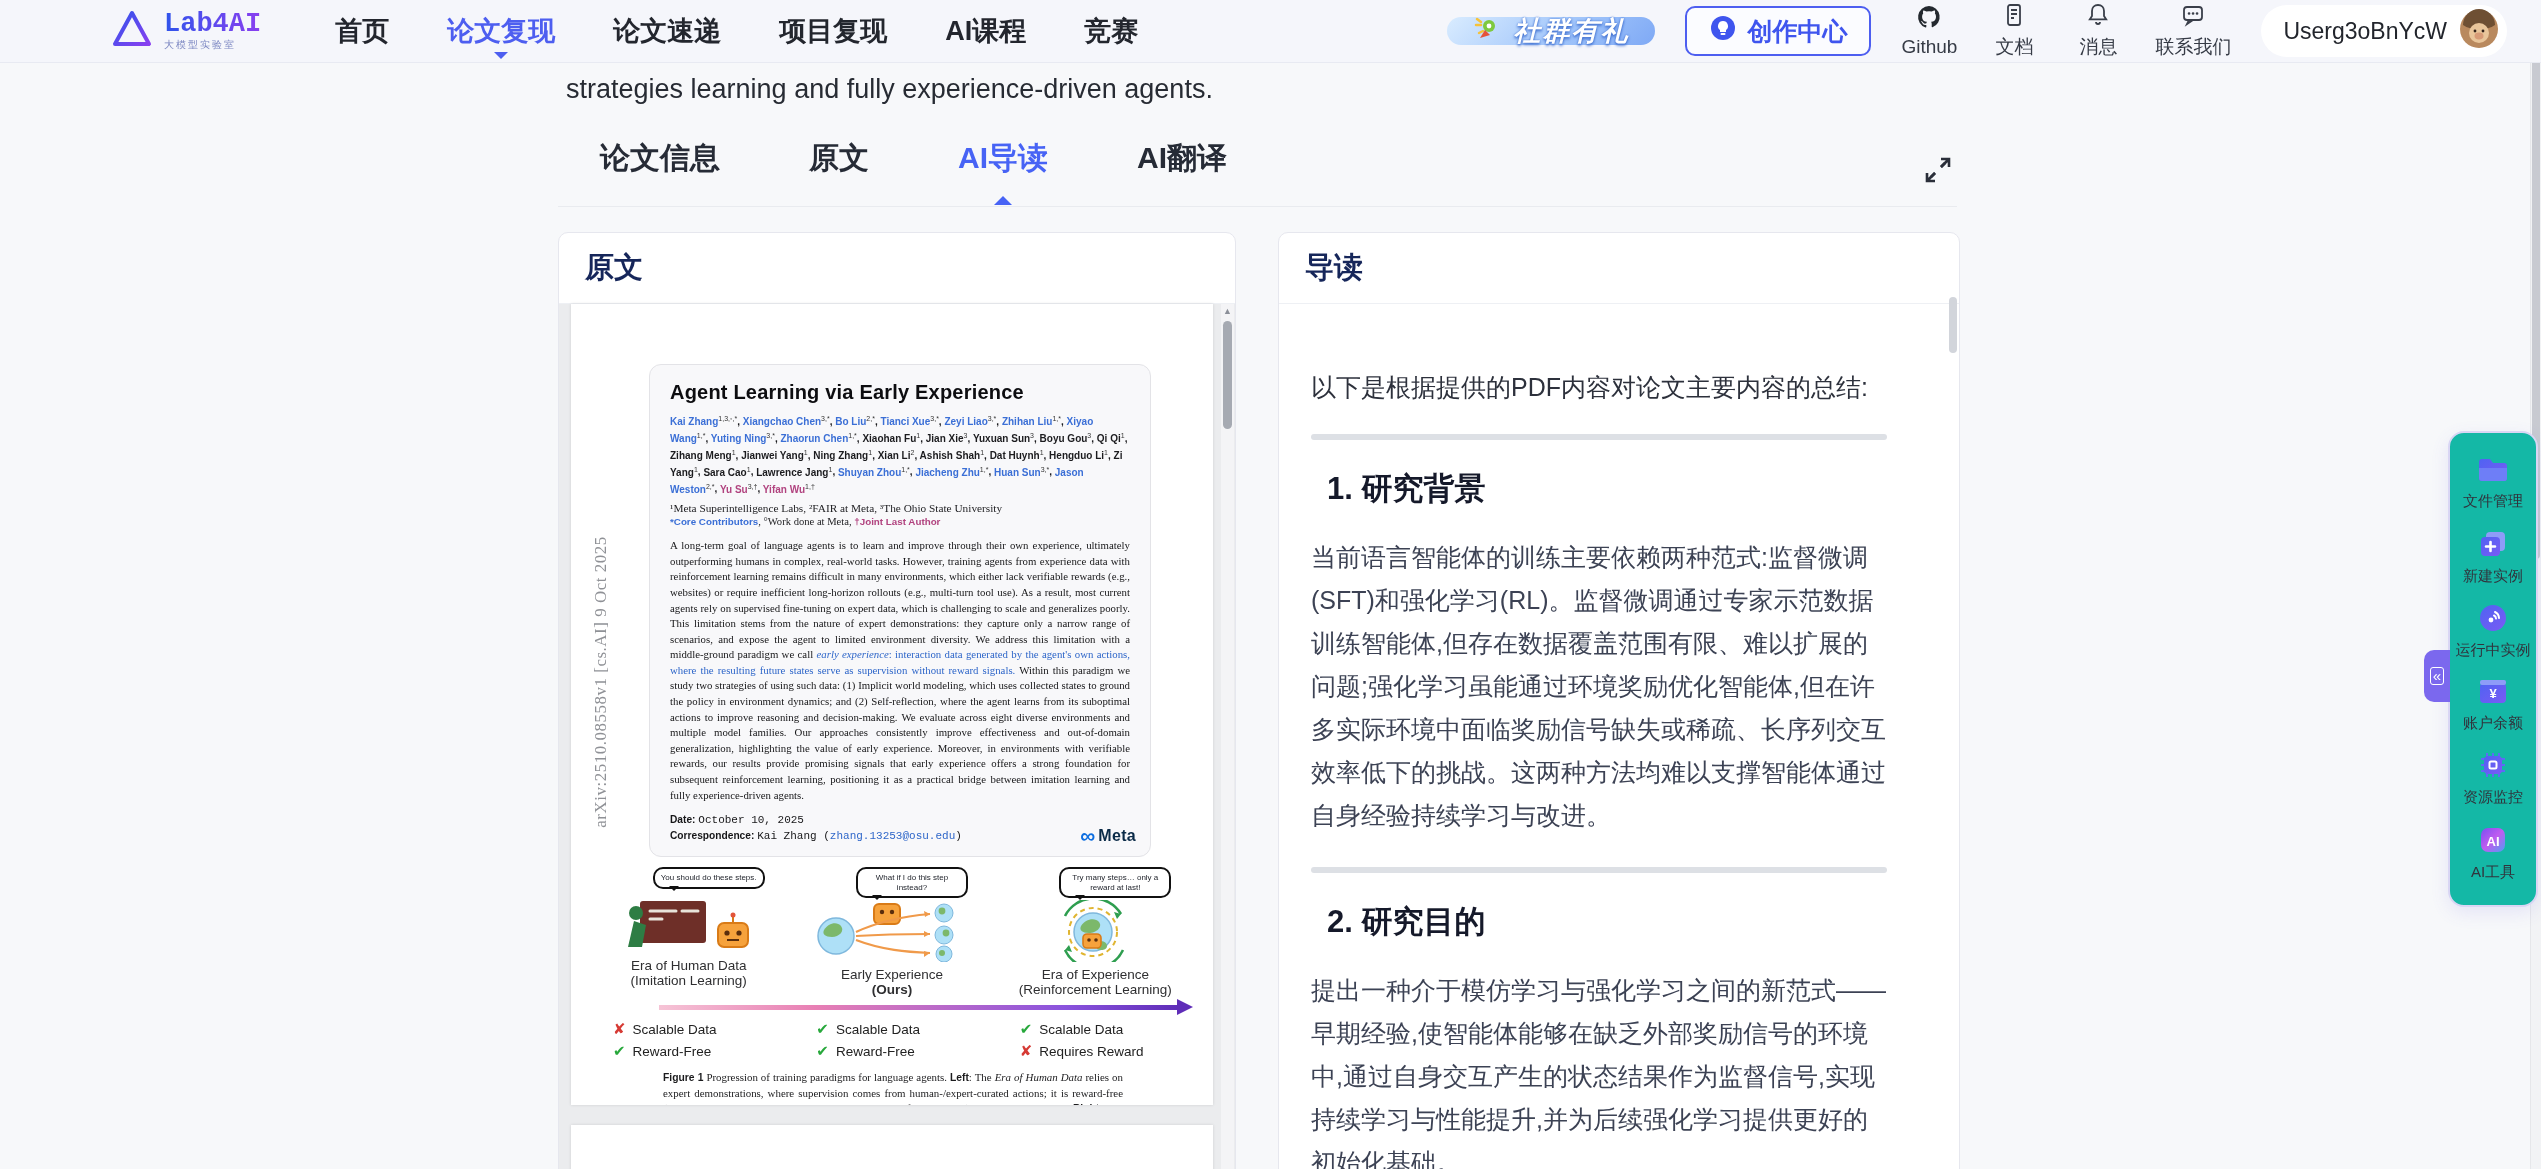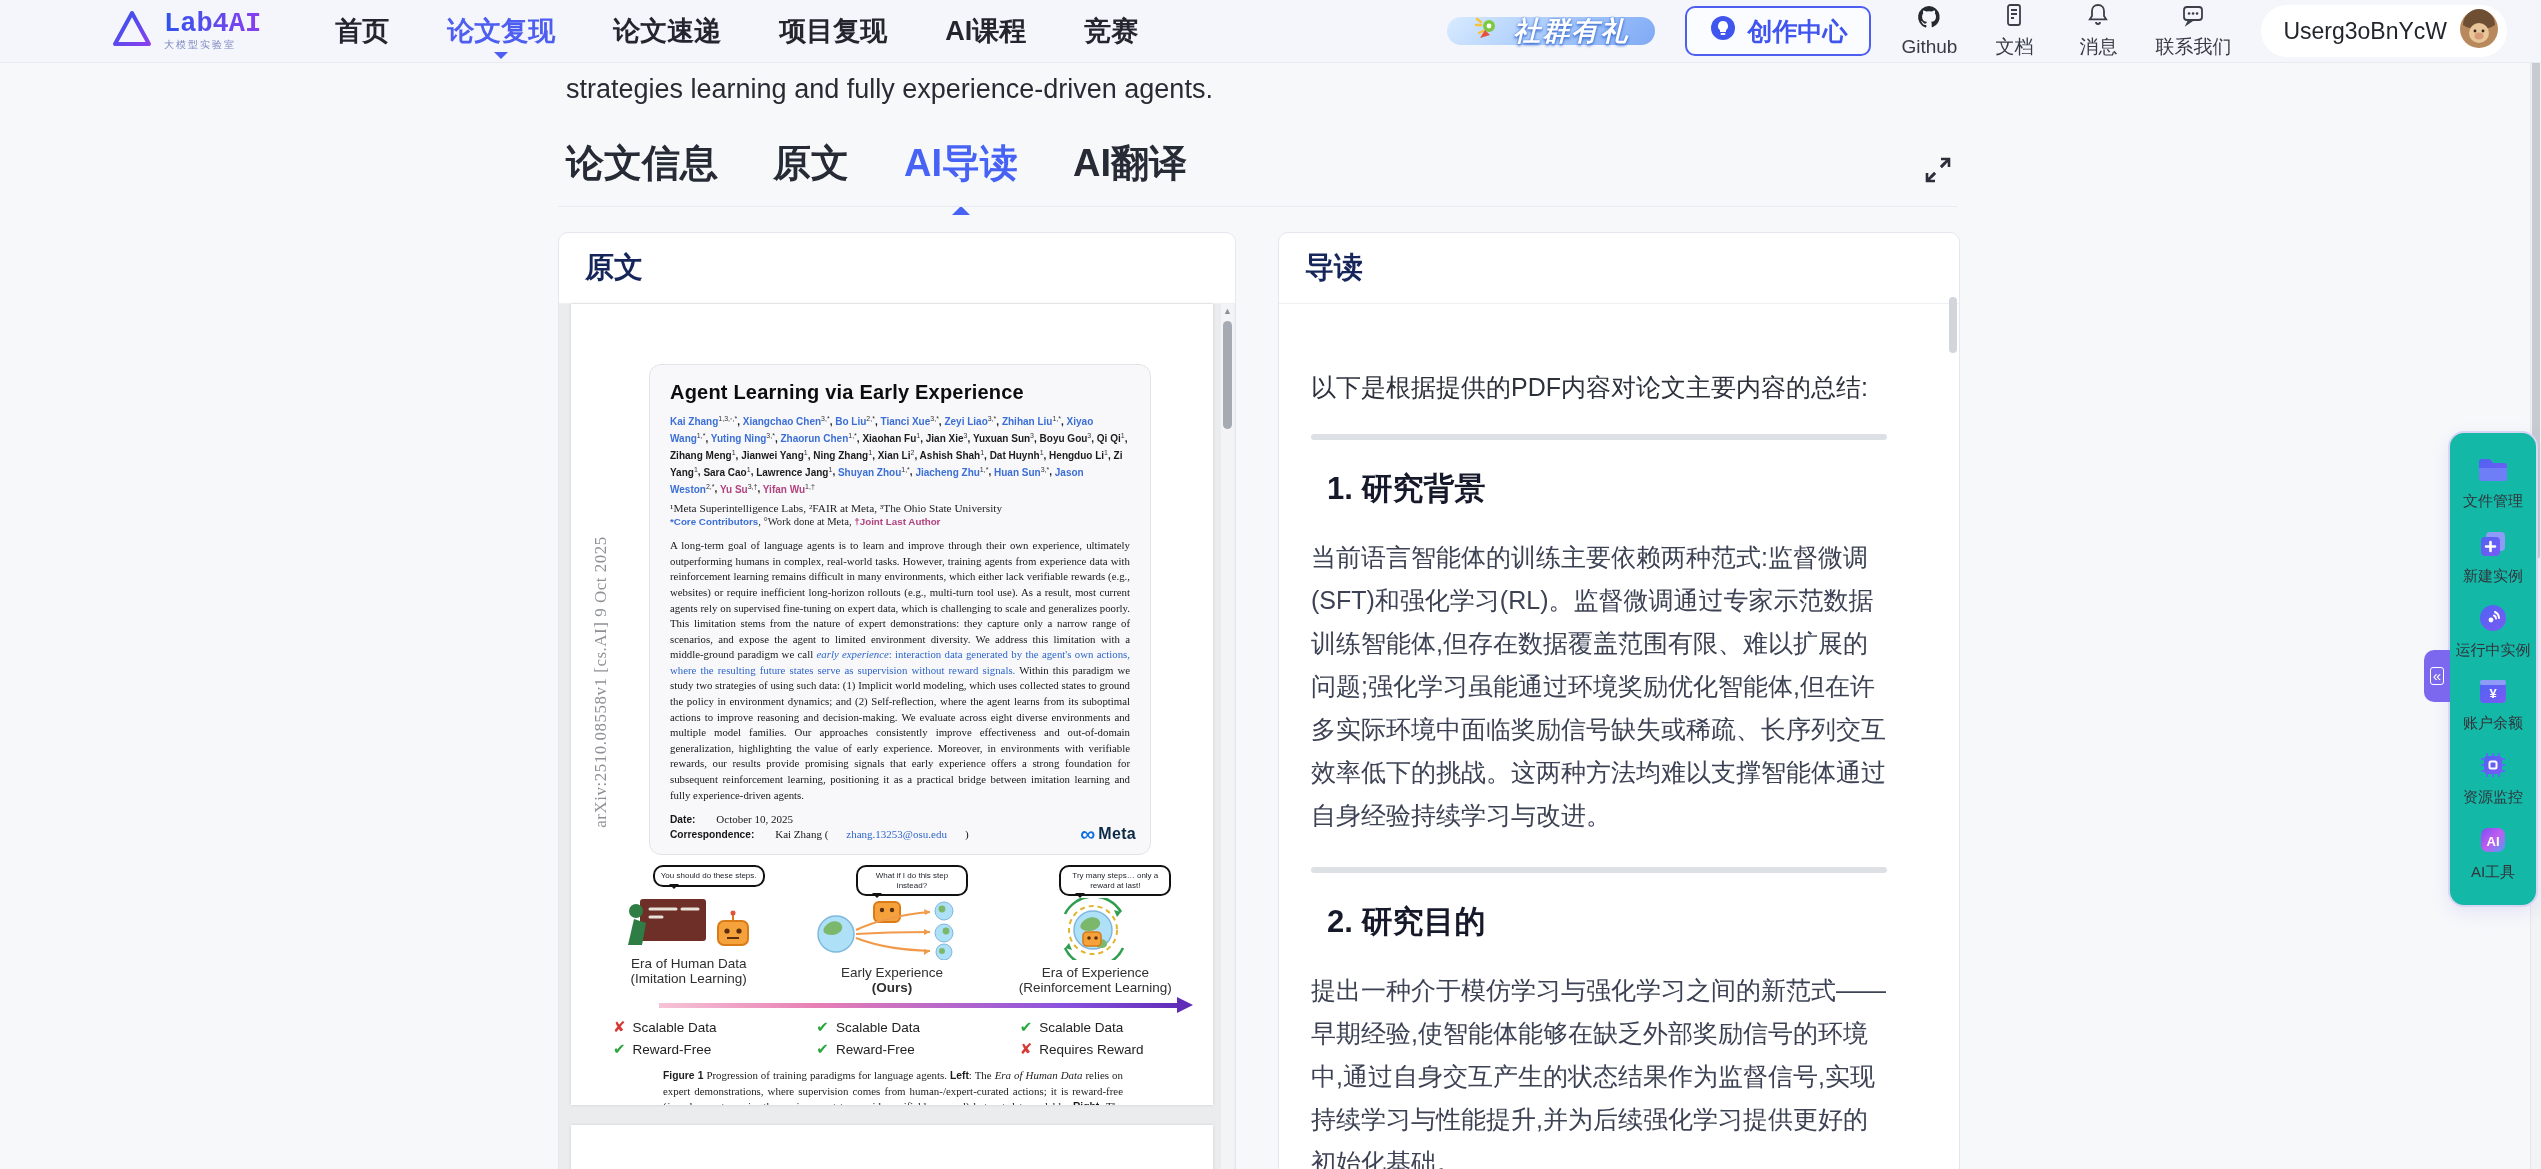--- a/index.html
+++ b/index.html
@@ -31,21 +31,21 @@
   .creator span{font-size:25px;color:#3f55ee;font-weight:600;}
   .util{display:flex;flex-direction:column;align-items:center;gap:2px;cursor:pointer;min-width:54px;}
   .util .lbl{font-size:19px;color:#363b46;}
   .userpill{display:flex;align-items:center;gap:12px;background:#fff;border-radius:27px;
      height:52px;padding:0 8px 0 22px;cursor:pointer;}
   .userpill .uname{font-size:23px;color:#22252c;}
 
   
   .scrolled-text{position:absolute;left:566px;top:74px;font-size:27px;color:#272b33;}
   .tabs{position:absolute;left:566px;top:138px;display:flex;gap:55px;}
-  .tab{font-size:38px;font-weight:bold;color:#262b36;position:relative;cursor:pointer;white-space:nowrap;}
+  .tab{font-size:30px;font-weight:bold;color:#262b36;position:relative;cursor:pointer;white-space:nowrap;margin-left:34px;}
   .tab.active{color:#4763f5;}
   .tab-caret{position:absolute;left:50%;transform:translateX(-50%);bottom:-26px;
      width:0;height:0;border:9px solid transparent;border-bottom-color:#4763f5;}
   .fullscreen-btn{position:absolute;left:1917px;top:150px;width:42px;height:42px;background:none;border:none;cursor:pointer;padding:0;}
   .hdr-divider{position:absolute;left:558px;top:206px;width:1399px;height:1px;background:#e9ebef;}
 
   
   .panel{position:absolute;top:232px;height:937px;background:#fff;border:1px solid #e6e7ee;
      border-radius:10px 10px 0 0;overflow:hidden;}
   .panel-left{left:558px;width:676px;}
@@ -75,21 +75,21 @@
   .au.c-blue{color:#3b6fd6;} .au.c-black{color:#1b1b1e;} .au.c-magenta{color:#b1437f;}
   .p-affil{margin-top:6px;font-size:11.3px;color:#1d1d20;}
   .p-contrib{margin-top:2px;font-size:9.8px;}
   .p-contrib .core{color:#3b6fd6;font-weight:bold;}
   .p-contrib .mid{font-family:"Liberation Serif","DejaVu Serif",serif;font-size:10.6px;color:#1d1d20;}
   .p-contrib .last{color:#b1437f;font-weight:bold;}
   .p-abs{margin-top:11px;font-size:10.8px;line-height:15.6px;text-align:justify;color:#161618;}
   .hl{color:#2e66c9;} .hl-i{font-style:italic;}
   .p-meta{margin-top:9px;font-size:10.2px;line-height:15px;color:#161618;padding-right:90px;}
   .p-meta .lb{font-weight:bold;font-family:"Liberation Sans","DejaVu Sans",sans-serif;}
-  .p-meta .vl{font-family:Liberation Serif, serif;font-size:11px;margin-left:18px;}
+  .p-meta .vl{font-family:Liberation Mono, monospace;font-size:11px;}
   .email{color:#2e66c9;}
   .meta-logo{position:absolute;right:14px;bottom:10px;display:flex;align-items:center;gap:3px;color:#0a2a47;}
   .meta-logo .inf{font-size:21px;font-weight:bold;line-height:1;color:#0f6fe0;}
   .meta-logo .wd{font-size:16px;font-weight:bold;letter-spacing:.3px;}
 
   
   .fig{margin:10px 16px 0;}
   .fig-cols{display:flex;}
   .fig-col{flex:1;position:relative;display:flex;flex-direction:column;align-items:center;}
   .bubble{position:relative;border:2px solid #111;border-radius:10px;background:#fff;

